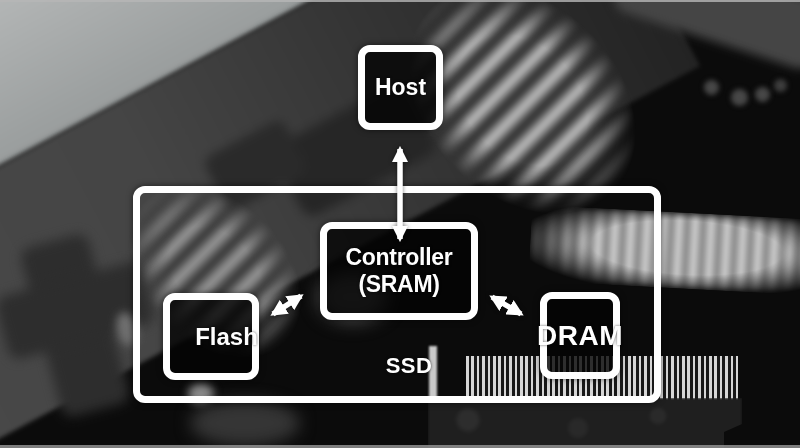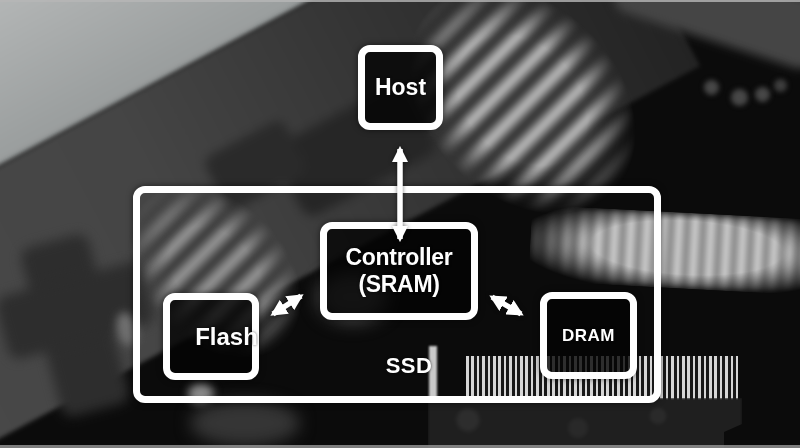--- a/index.html
+++ b/index.html
@@ -85,21 +85,21 @@
     box-shadow:0 0 6px rgba(0,0,0,.55);
   }
   .node{
     background:rgba(4,4,4,0.8);
     display:flex;flex-direction:column;align-items:center;justify-content:center;
     text-align:center;text-shadow:0 0 3px rgba(0,0,0,.6);
   }
   .node-host{left:358px;top:45px;width:85px;height:85px;font-size:23px;}
   .node-controller{left:320px;top:222px;width:158px;height:98px;font-size:23px;line-height:1.18;letter-spacing:-0.3px;}
   .node-flash{left:163px;top:293px;width:96px;height:87px;font-size:24px;padding-left:31px;}
-  .node-dram{left:540px;top:292px;width:97px;height:87px;font-size:17px;letter-spacing:.5px;}
+  .node-dram{left:540px;top:292px;width:80px;height:87px;font-size:28px;letter-spacing:.5px;}
   .ssd-box{left:133px;top:186px;width:528px;height:217px;background:transparent;}
   .ssd-label{
     position:absolute;left:377px;top:353px;width:64px;height:26px;
     color:#fff;font-weight:bold;font-size:22px;text-align:center;
     text-shadow:0 0 3px rgba(0,0,0,.7);letter-spacing:.5px;
   }
   .arrows{position:absolute;inset:0;pointer-events:none;filter:drop-shadow(0 0 2px rgba(0,0,0,.5));}
 </style>
 </head>
 <body>

